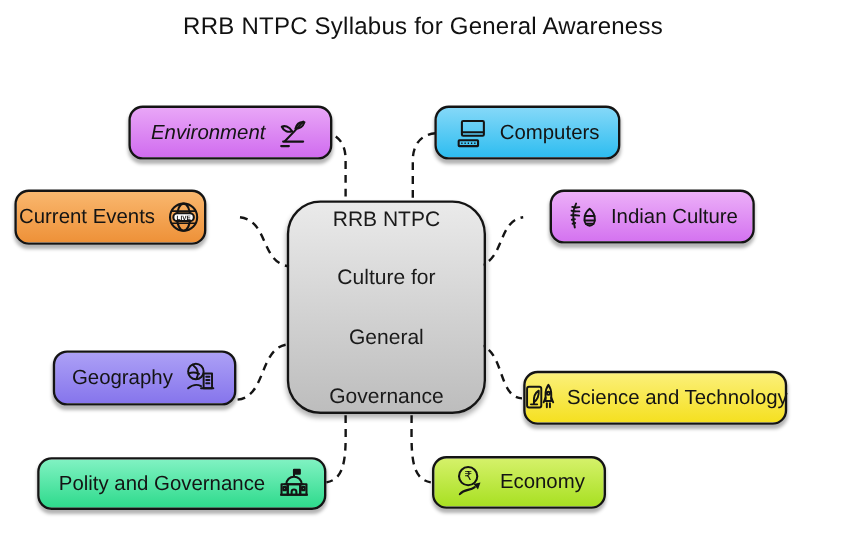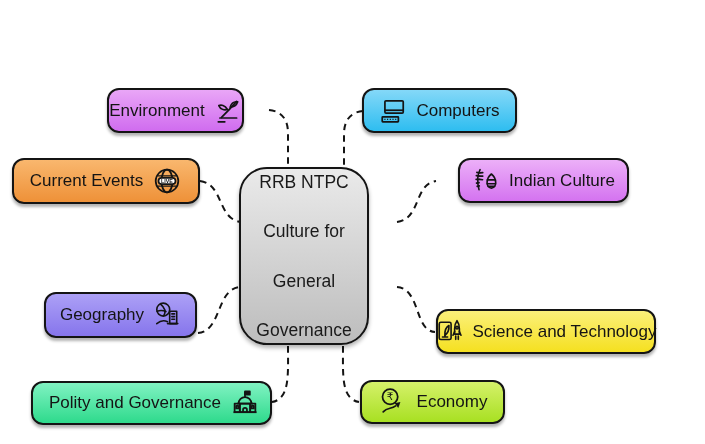--- a/index.html
+++ b/index.html
@@ -30,40 +30,41 @@
     background:linear-gradient(180deg,var(--top,#eaeaea),var(--bottom,#bebebe));
     box-shadow:0 3px 4px rgba(0,0,0,.30);
     font-size:17.5px;line-height:1.38;text-align:center;color:#1a1a1a;
   }
 </style>
 </head>
 <body>
 
 <div id="canvas">
 
+  <div id="title">RRB NTPC Syllabus for General Awareness</div>
 
   <svg id="connector-layer" viewBox="0 0 705 444">
     <path d="M269,110 C281,111 288,119 288,133 L288,167"></path>
     <path d="M363,111 C351,112 344,120 344,134 L344,167"></path>
     <path d="M200,181 C224,184 217,219 241,222"></path>
     <path d="M397,222 C421,219 414,184 436,181"></path>
     <path d="M198,333 C222,331 216,289 240,287"></path>
     <path d="M397,287 C421,289 414,331 435,332"></path>
     <path d="M288,346 C288,375 290,399 272,402"></path>
     <path d="M343,346 C343,375 341,399 359,402"></path>
   </svg>
 
-  <div id="center-node" style="left: 239px; top: 167px; width: 130px; height: 178px; gap: 25px; --top: #eaeaea; --bottom: #bdbdbd;">
+  <div id="center-node" style="left: 239px; top: 167px; width: 166px; height: 178px; gap: 25px; --top: #eaeaea; --bottom: #bdbdbd;">
     <div>RRB NTPC</div>
     <div>Culture for</div>
     <div>General</div>
     <div>Governance</div>
   </div>
 
-  <div class="node" style="left: 107px; top: 88px; width: 137px; height: 45px; --top: #e9a6f7; --bottom: #d06cef;">
+  <div class="node" style="left: 107px; top: 88px; width: 170px; height: 45px; font-style: italic; --top: #e9a6f7; --bottom: #d06cef;">
     <span>Environment</span>
     <span class="icon">
       <svg width="28" height="28" viewBox="0 0 26 26">
         <g fill="none" stroke="#141414" stroke-width="1.6" stroke-linecap="round" stroke-linejoin="round">
           <path d="M7 19 C10 16 14 12 21 4"></path>
           <path d="M12.5 11.5 C10 7.5 6.5 7 4.5 8 C6 11.5 9.5 12.5 12.5 11.5 Z"></path>
           <path d="M15 9.5 C18.5 9.5 21 7.5 22 4.5 C18.5 4 16 6 15 9.5 Z"></path>
           <line x1="5.5" y1="19.5" x2="21" y2="19.5"></line>
           <line x1="4" y1="23" x2="10" y2="23"></line>
         </g>
@@ -78,21 +79,21 @@
           <rect x="5.5" y="3.5" width="17" height="11.5" rx="1"></rect>
           <line x1="5.5" y1="12.3" x2="22.5" y2="12.3"></line>
           <rect x="3" y="18.5" width="15" height="4.5" rx="0.5"></rect>
           <path d="M5 20.8 h1 M7.5 20.8 h1 M10 20.8 h1 M12.5 20.8 h1 M15 20.8 h1" stroke-width="1.1"></path>
         </g>
       </svg>
     </span>
     <span>Computers</span>
   </div>
 
-  <div class="node" style="left: 12px; top: 158px; width: 188px; height: 46px; --top: #f9b76e; --bottom: #ee9138;">
+  <div class="node" style="left: 12px; top: 158px; width: 160px; height: 46px; --top: #f9b76e; --bottom: #ee9138;">
     <span>Current Events</span>
     <span class="icon">
       <svg width="30" height="30" viewBox="0 0 26 26">
         <g fill="none" stroke="#141414" stroke-width="1.5">
           <circle cx="13" cy="13" r="9.8"></circle>
           <ellipse cx="13" cy="13" rx="4.8" ry="9.8"></ellipse>
           <path d="M4.5 8.6 h17 M4.5 17.4 h17" stroke-width="1.2"></path>
           <rect x="5.6" y="10.2" width="14.8" height="5.6" rx="2.8" fill="#ffffff" stroke-width="1.5"></rect>
         </g>
         <text x="13" y="14.8" text-anchor="middle" font-size="4.6" font-weight="bold" fill="#141414">LIVE</text>

